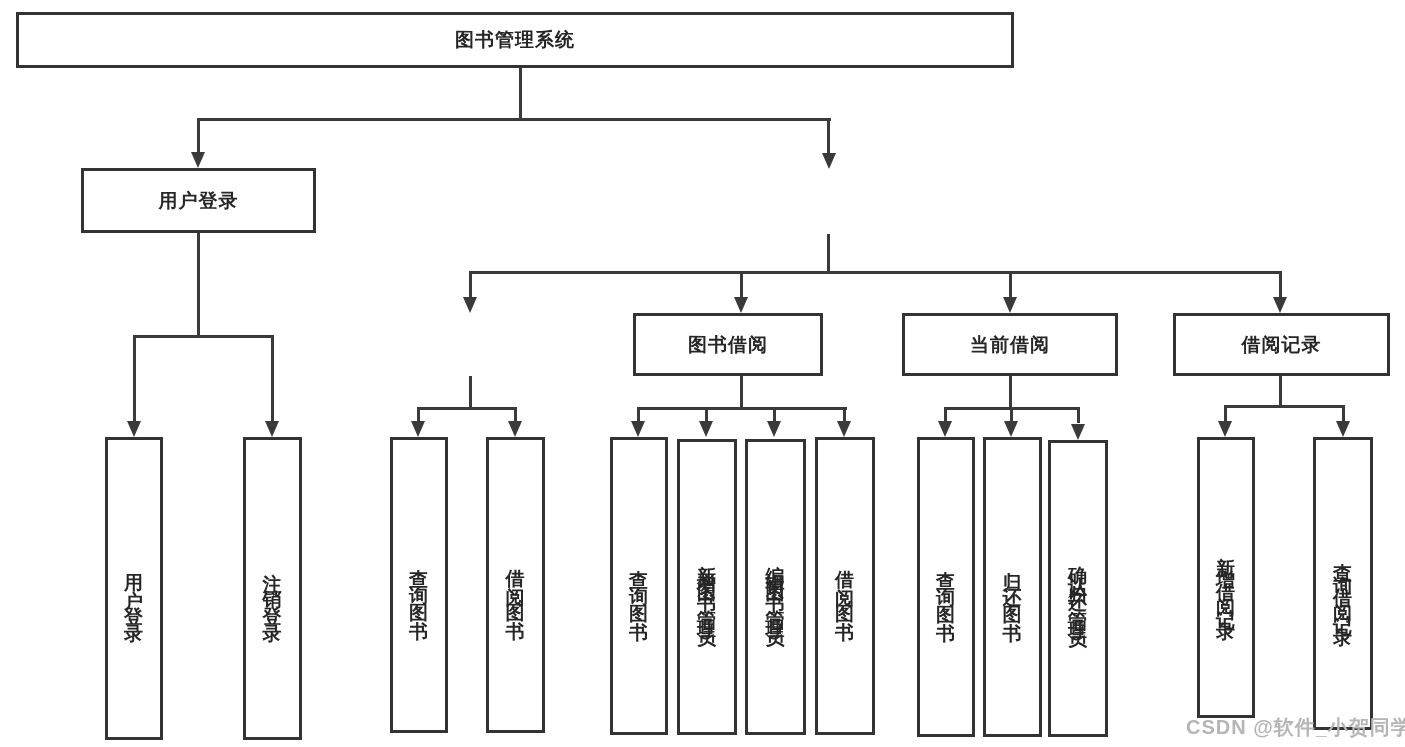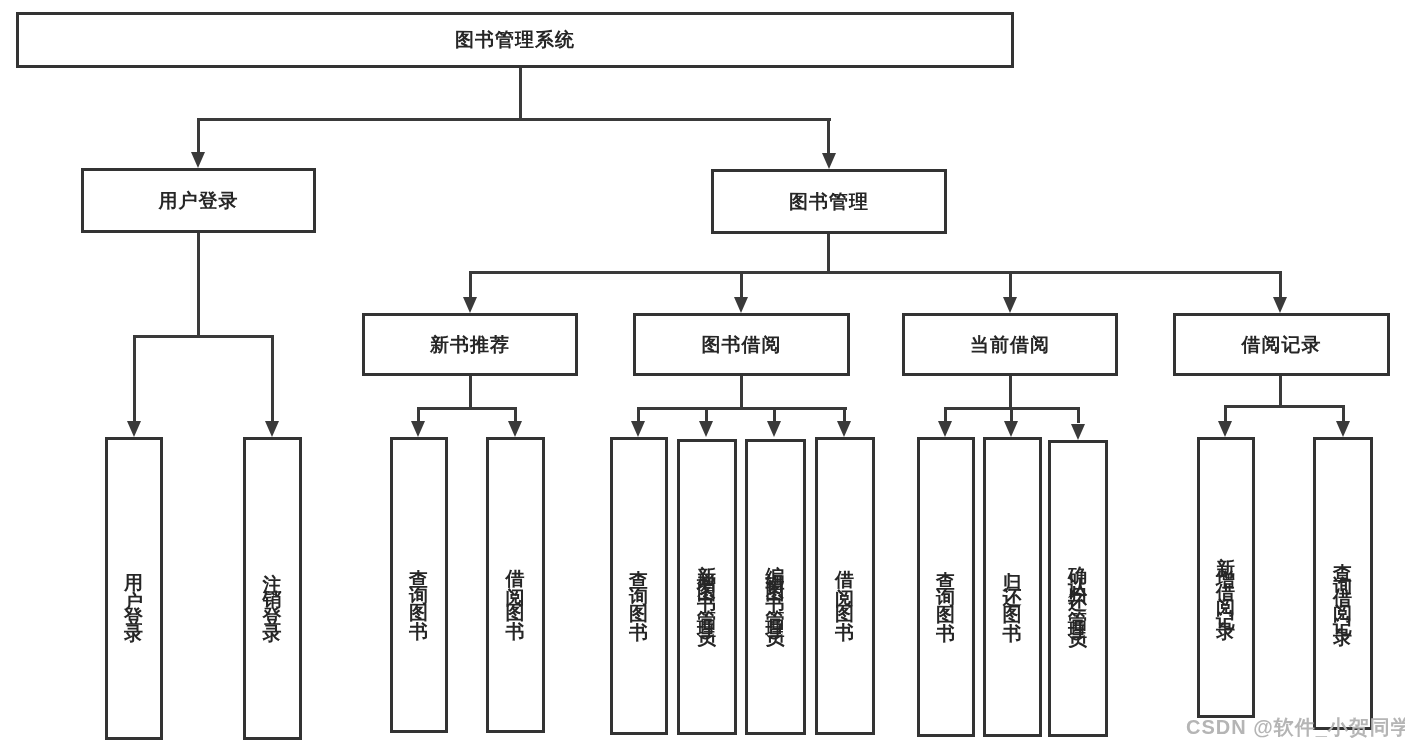--- a/index.html
+++ b/index.html
@@ -41,42 +41,40 @@
   <div class="box" style="left:16px;top:12px;width:998px;height:56px;">图书管理系统</div>
 
   <div class="vline" style="left:519px;top:68px;width:3px;height:51px;"></div>
   <div class="hline" style="left:197px;top:118px;width:634px;height:3px;"></div>
   <div class="vline" style="left:197px;top:118px;width:3px;height:36px;"></div>
   <div class="vline" style="left:827px;top:118px;width:3px;height:36px;"></div>
   <div class="arrow" style="left:191px;top:152px;"></div>
   <div class="arrow" style="left:822px;top:153px;"></div>
 
   <div class="box" style="left:81px;top:168px;width:235px;height:65px;">用户登录</div>
-  <div class="box" style="left:711px;top:169px;width:236px;height:65px;">图书管理</div>
 
   <div class="vline" style="left:197px;top:233px;width:3px;height:102px;"></div>
   <div class="hline" style="left:133px;top:335px;width:141px;height:3px;"></div>
   <div class="vline" style="left:133px;top:335px;width:3px;height:86px;"></div>
   <div class="vline" style="left:271px;top:335px;width:3px;height:86px;"></div>
   <div class="arrow" style="left:127px;top:421px;"></div>
   <div class="arrow" style="left:265px;top:421px;"></div>
 
   <div class="vline" style="left:827px;top:234px;width:3px;height:37px;"></div>
   <div class="hline" style="left:469px;top:271px;width:813px;height:3px;"></div>
   <div class="vline" style="left:469px;top:271px;width:3px;height:27px;"></div>
   <div class="vline" style="left:740px;top:271px;width:3px;height:27px;"></div>
   <div class="vline" style="left:1009px;top:271px;width:3px;height:27px;"></div>
   <div class="vline" style="left:1279px;top:271px;width:3px;height:27px;"></div>
   <div class="arrow" style="left:463px;top:297px;"></div>
   <div class="arrow" style="left:734px;top:297px;"></div>
   <div class="arrow" style="left:1003px;top:297px;"></div>
   <div class="arrow" style="left:1273px;top:297px;"></div>
 
-  <div class="box" style="left:362px;top:313px;width:216px;height:63px;">新书推荐</div>
-  <div class="box" style="left:633px;top:313px;width:217px;height:63px;">图书借阅</div>
+  <div class="box" style="left:633px;top:313px;width:190px;height:63px;">图书借阅</div>
   <div class="box" style="left:1173px;top:313px;width:217px;height:63px;">借阅记录</div>
   <div class="box" style="left:902px;top:313px;width:216px;height:63px;">当前借阅</div>
 
   <div class="vline" style="left:469px;top:376px;width:3px;height:31px;"></div>
   <div class="hline" style="left:417px;top:407px;width:100px;height:3px;"></div>
   <div class="vline" style="left:417px;top:407px;width:3px;height:16px;"></div>
   <div class="vline" style="left:514px;top:407px;width:3px;height:16px;"></div>
   <div class="arrow" style="left:411px;top:421px;"></div>
   <div class="arrow" style="left:508px;top:421px;"></div>
 

